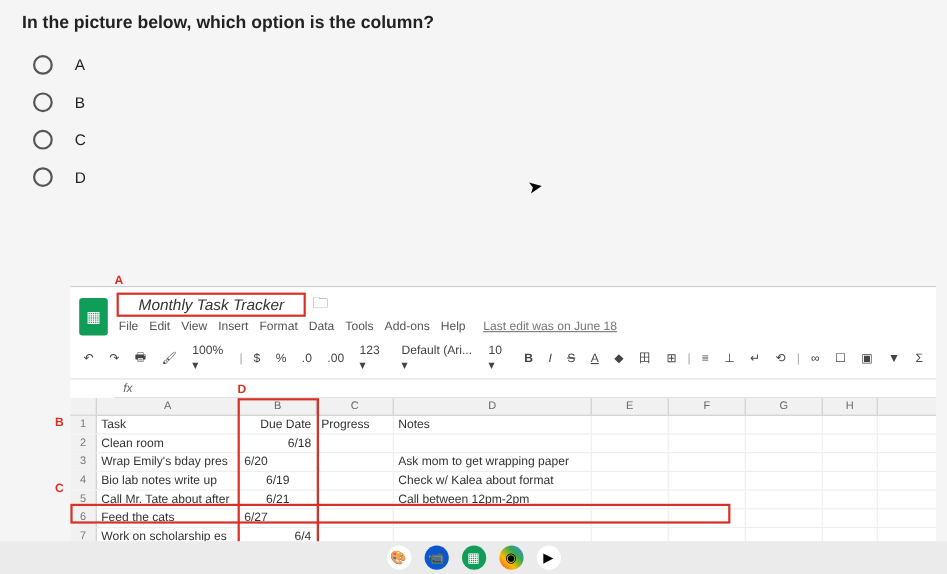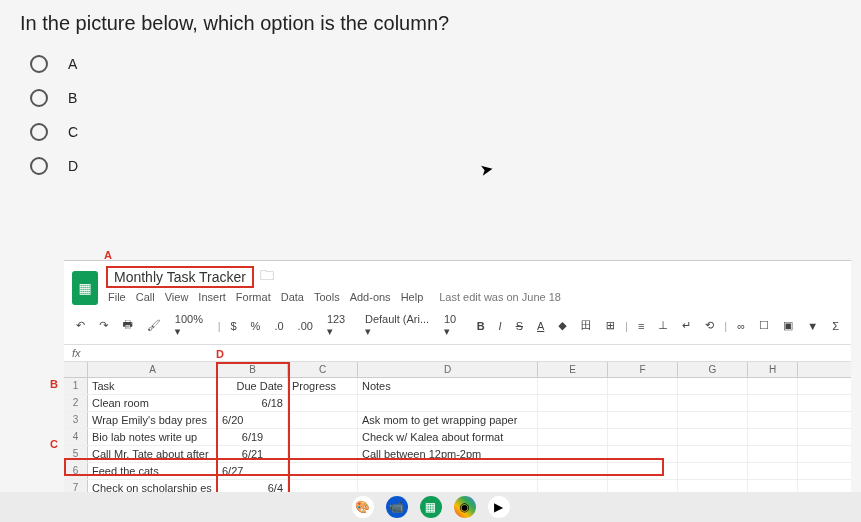--- a/index.html
+++ b/index.html
@@ -1,41 +1,41 @@
 <!DOCTYPE html>
 <html><head>
 <meta charset="utf-8">
 <style>
   * { margin: 0; padding: 0; box-sizing: border-box; font-family: Arial, sans-serif; }
   body { background: #f5f5f5; width: 861px; height: 522px; overflow: hidden; position: relative; }
   
-  .question { padding: 12px 20px 8px; font-size: 20px; font-weight: normal; color: #222; }
+  .question { padding: 12px 20px 8px; font-size: 16px; font-weight: bold; color: #222; }
   
   .options { padding: 4px 30px; }
   .option-row { display: flex; align-items: center; padding: 8px 0; cursor: pointer; }
   .radio { width: 18px; height: 18px; border: 2px solid #555; border-radius: 50%; margin-right: 20px; }
   .option-label { font-size: 14px; color: #222; }
   
   .sheet-wrap { position: absolute; left: 64px; top: 260px; right: 10px; background: #fff; border-top: 1px solid #ccc; }
   
   .doc-header { display: flex; align-items: flex-start; padding: 4px 8px 0; position: relative; }
   .sheet-icon { width: 26px; height: 34px; background: #0f9d58; border-radius: 3px; margin: 6px 8px 0 0; display:flex; align-items:center; justify-content:center; color:#fff; font-size:14px;}
   .doc-titles { display:flex; flex-direction:column; }
-  .doc-title { border: 2px solid #d93025; padding: 1px 6px; font-size: 14px; color: #333; width: fit-content; }
+  .doc-title { border: 2px solid #d93025; padding: 1px 18px; font-size: 14px; color: #333; width: fit-content; font-style: italic; }
   .menu-bar { display: flex; gap: 10px; font-size: 11px; color: #555; padding: 2px 0 4px 2px; }
   .menu-item { cursor: pointer; }
-  .last-edit { color: #777; margin-left: 6px; }
+  .last-edit { text-decoration: underline; color: #777; margin-left: 6px; }
   .folder { color:#888; margin-left:6px; font-size:14px;}
   .red-a { position:absolute; left:40px; top:-12px; color:#d93025; font-weight:bold; font-size:11px;}
   
   .toolbar { display:flex; align-items:center; gap:6px; font-size:11px; color:#444; padding: 4px 8px; border-bottom:1px solid #ddd; }
   .tb-btn { padding:2px 4px; cursor:pointer; }
   .tb-sep { color:#aaa; }
   
-  .fx-bar { display:flex; align-items:center; padding:2px 8px; border-bottom:1px solid #ddd; font-size:11px; color:#666;}
+  .fx-bar { display:flex; align-items:center; padding:2px 8px; border-bottom:1px solid #ddd; font-size:11px; color:#666;margin-left:40px;}
   .fx-label { font-style:italic; margin-right:10px;}
   
   .grid { position:relative; font-size:11px; }
   .col-headers { display:flex; background:#f1f1f1; border-bottom:1px solid #ccc; }
   .rowhead-spacer { width:24px; border-right:1px solid #ccc; }
   .col-h { border-right:1px solid #ccc; text-align:center; padding:2px 0; color:#666; font-size:10px;}
   .cA { width:130px; } .cB { width:70px; } .cC { width:70px; } .cD { width:180px; } .cE { width:70px; } .cF { width:70px; } .cG { width:70px; } .cH { width:50px; }
   
   .data-row { display:flex; border-bottom:1px solid #eee; }
   .rowhead { width:24px; background:#f1f1f1; border-right:1px solid #ccc; text-align:center; color:#777; font-size:10px; padding:2px 0;}
@@ -84,21 +84,21 @@
   <div class="red-a">A</div>
   <div class="doc-header">
     <div class="sheet-icon">▦</div>
     <div class="doc-titles">
       <div style="display:flex;align-items:center;">
         <div class="doc-title">Monthly Task Tracker</div>
         <span class="folder">🗀</span>
       </div>
       <div class="menu-bar">
         <span class="menu-item">File</span>
-        <span class="menu-item">Call</span>
+        <span class="menu-item">Edit</span>
         <span class="menu-item">View</span>
         <span class="menu-item">Insert</span>
         <span class="menu-item">Format</span>
         <span class="menu-item">Data</span>
         <span class="menu-item">Tools</span>
         <span class="menu-item">Add-ons</span>
         <span class="menu-item">Help</span>
         <span class="last-edit">Last edit was on June 18</span>
       </div>
     </div>
@@ -223,21 +223,21 @@
           <div class="cell cB" style="text-align:left">6/27</div>
           <div class="cell cC"></div>
           <div class="cell cD"></div>
           <div class="cell cE"></div>
           <div class="cell cF"></div>
           <div class="cell cG"></div>
           <div class="cell cH"></div>
         </div>
         <div class="data-row">
           <div class="rowhead">7</div>
-          <div class="cell cA">Check on scholarship es</div>
+          <div class="cell cA">Work on scholarship es</div>
           <div class="cell cB" style="text-align:right">6/4</div>
           <div class="cell cC"></div>
           <div class="cell cD"></div>
           <div class="cell cE"></div>
           <div class="cell cF"></div>
           <div class="cell cG"></div>
           <div class="cell cH"></div>
         </div>
         <div class="data-row">
           <div class="rowhead">8</div>

